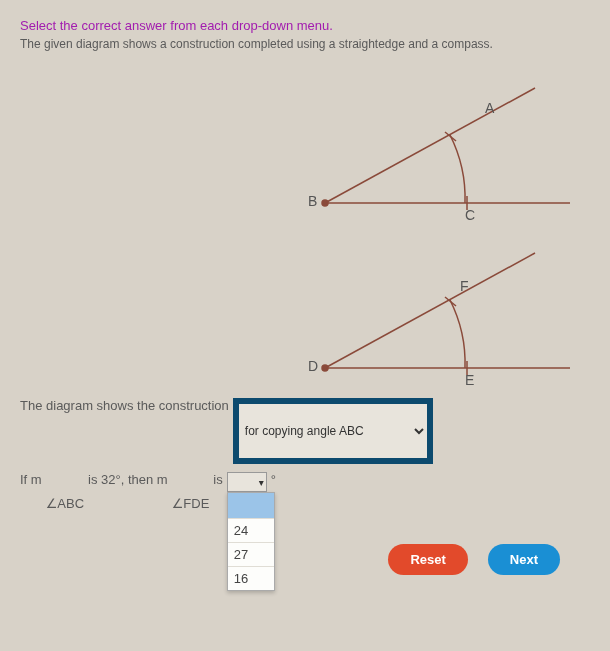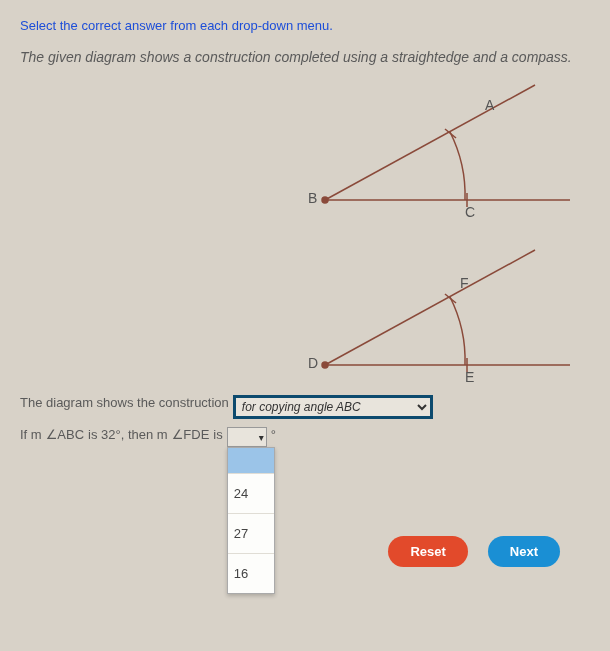--- a/index.html
+++ b/index.html
@@ -6,29 +6,28 @@
   body {
     width: 610px;
     height: 651px;
     background: #d8d2c8;
     font-family: Arial, sans-serif;
     padding: 18px 20px;
     position: relative;
     overflow: hidden;
   }
   .instruction {
-    color: #1d4ed8;
+    color: #a21caf;
     font-size: 13px;
-    margin-bottom: 16px;
+    margin-bottom: 4px;
   }
   .subtext {
     color: #5a5a5a;
-    font-size: 14px;
-    margin-bottom: 10px;
-    font-style: italic;
+    font-size: 12px;
+    margin-bottom: 27px;
   }
   .diagram-area {
     position: relative;
     height: 310px;
     margin-bottom: 10px;
   }
   .diagram-svg {
     position: absolute;
     right: 10px;
     top: 0;
@@ -38,24 +37,23 @@
     color: #5a5a5a;
     margin-bottom: 8px;
     display: flex;
     align-items: flex-start;
     flex-wrap: wrap;
     gap: 4px;
   }
   select.dd {
     font-size: 12px;
     background: #e8e4dc;
-    border: 3px solid #0c4a6e;
-    padding: 1px 2px;
+    border: 6px solid #0c4a6e;
+    padding: 19px 2px;
     color: #333;
-    font-style: italic;
   }
   .dd-wide { min-width: 200px; }
   .dd-open-wrap {
     position: relative;
     display: inline-block;
   }
   .dd-small {
     width: 40px;
     height: 20px;
     background: #e8e4dc;
@@ -72,50 +70,50 @@
     position: absolute;
     top: 20px;
     left: 0;
     width: 48px;
     background: #fdfdfb;
     border: 1px solid #aaa;
     box-shadow: 0 2px 4px rgba(0,0,0,0.2);
     z-index: 10;
   }
   .dd-opt {
-    padding: 12px 6px;
+    padding: 4px 6px;
     font-size: 13px;
     color: #444;
     border-bottom: 1px solid #e0ddd5;
     cursor: pointer;
   }
   .dd-opt:last-child { border-bottom: none; }
   .dd-opt.blank {
     background: #9bc4e8;
     height: 26px;
   }
   .btn-row {
     position: absolute;
     right: 50px;
-    bottom: 84px;
+    bottom: 76px;
     display: flex;
     gap: 20px;
   }
   .btn {
     border: none;
     border-radius: 18px;
     padding: 8px 22px;
     font-size: 13px;
     font-weight: bold;
     color: #fff;
     cursor: pointer;
   }
   .btn-reset { background: #e24a2b; }
   .btn-next { background: #1a8fd4; text-align: center; }
-  .angle-sym { font-family: Arial, sans-serif; }
+  .angle-sym { font-family: Arial, sans-serif; margin-top: 24px; }
 </style>
 </head>
 <body>
 
 <div class="instruction">Select the correct answer from each drop-down menu.</div>
 <div class="subtext">The given diagram shows a construction completed using a straightedge and a compass.</div>
 
 <div class="diagram-area">
   <svg class="diagram-svg" width="290" height="310" viewBox="0 0 290 310">
 

